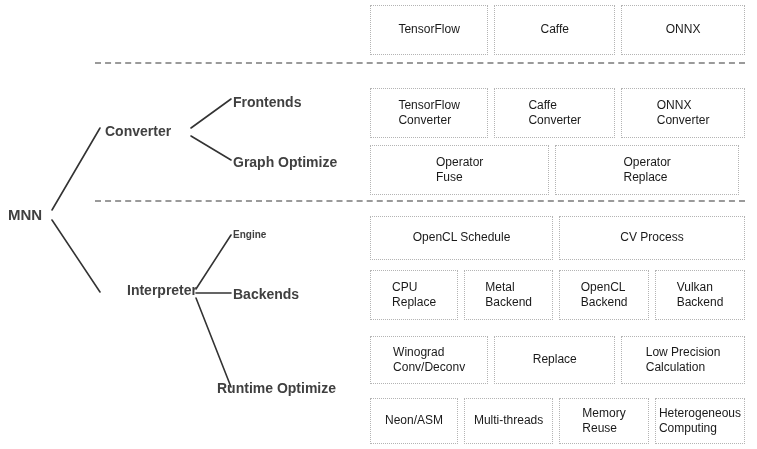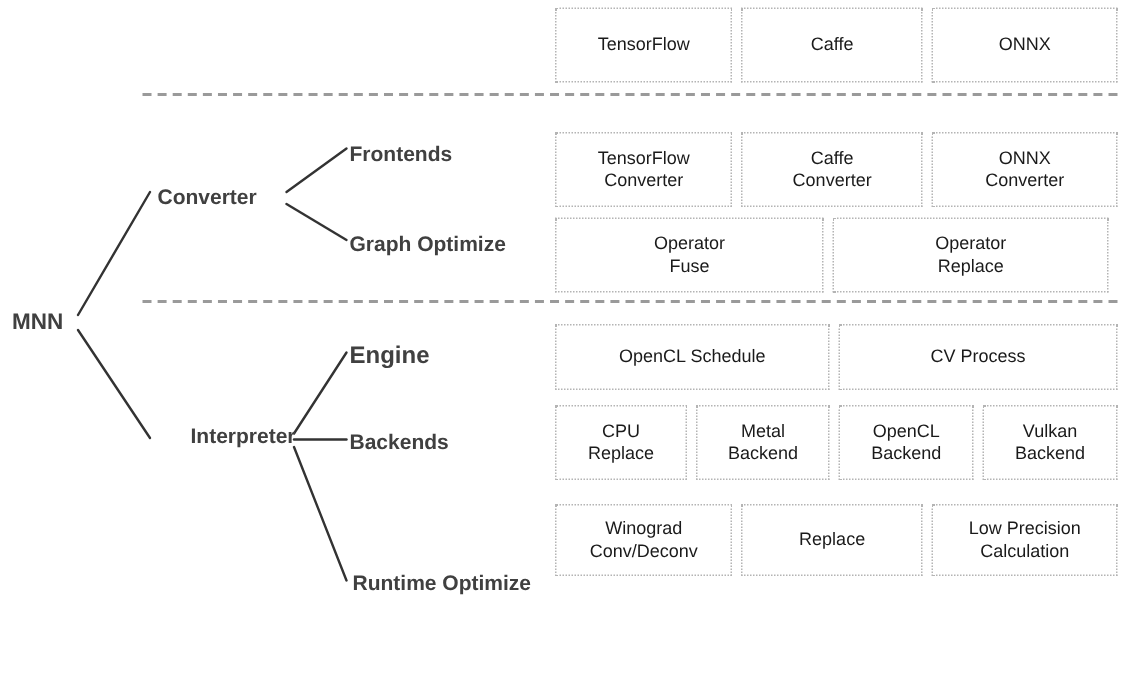--- a/index.html
+++ b/index.html
@@ -21,23 +21,23 @@
     font-weight: bold;
     color: #404040;
     white-space: nowrap;
     line-height: 1;
   }
   #node-mnn      { left: 8px;   top: 207px; font-size: 15px; }
   #node-converter{ left: 105px; top: 124px; font-size: 14px; }
   #node-interpreter{ left: 105px; top: 283px; font-size: 14px; margin-left: 22px; }
   #node-frontends{ left: 233px; top: 95px;  font-size: 14px; }
   #node-graph-optimize{ left: 233px; top: 155px; font-size: 14px; }
-  #node-engine   { left: 233px; top: 230px; font-size: 16px; }
+  #node-engine   { left: 233px; top: 230px; font-size: 10px; }
   #node-backends { left: 233px; top: 287px; font-size: 14px; }
-  #node-runtime-optimize{ left: 235px; top: 381px; font-size: 14px; }
+  #node-runtime-optimize{ left: 217px; top: 381px; font-size: 14px; }
 
   
   #connectors {
     position: absolute;
     left: 0; top: 0;
     width: 757px; height: 449px;
     pointer-events: none;
   }
 
   
@@ -58,21 +58,21 @@
     left: 370px;
     width: 375px;
   }
   .box {
     box-sizing: border-box;
     border: 1px dotted #b4b4b4;
     background: #ffffff;
     display: flex;
     align-items: center;
     justify-content: center;
-    text-align: center;
+    text-align: left;
     font-size: 12px;
     color: #1a1a1a;
     line-height: 1.28;
     padding: 2px 3px;
     white-space: pre-line;
   }
   #row-frameworks      { top: 5px;   height: 50px; }
   #row-frontends       { top: 88px;  height: 50px; }
   #row-graph-optimize  { top: 145px; height: 50px; }
   #row-engine          { top: 216px; height: 44px; }
@@ -149,14 +149,22 @@
       <div class="box" style="flex: 93 0 0px;">Vulkan
 Backend</div>
     </div>
   <div class="row" id="row-runtime-a">
       <div class="box" style="flex: 120 0 0px; margin-right: 6px;">Winograd
 Conv/Deconv</div>
       <div class="box" style="flex: 123 0 0px; margin-right: 6px;">Replace</div>
       <div class="box" style="flex: 126 0 0px;">Low Precision
 Calculation</div>
     </div>
+  <div class="row" id="row-runtime-b">
+      <div class="box" style="flex: 91 0 0px; margin-right: 6px;">Neon/ASM</div>
+      <div class="box" style="flex: 92 0 0px; margin-right: 6px;">Multi-threads</div>
+      <div class="box" style="flex: 93 0 0px; margin-right: 6px;">Memory
+Reuse</div>
+      <div class="box" style="flex: 93 0 0px;">Heterogeneous
+Computing</div>
+    </div>
 
 </div>
 
 </body></html>

